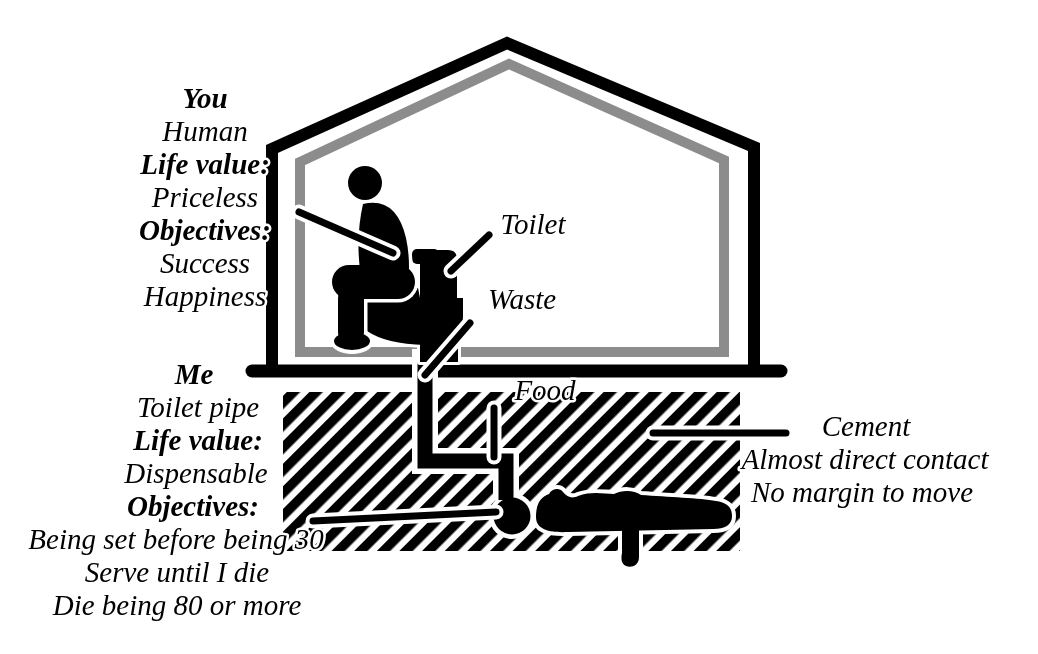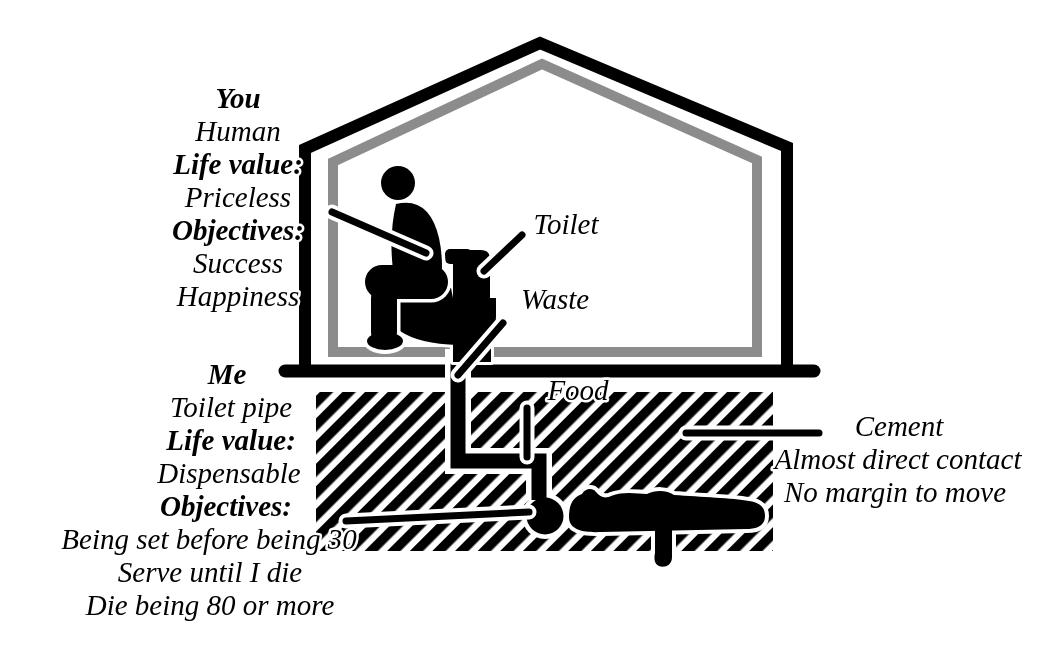--- a/index.html
+++ b/index.html
@@ -1,17 +1,17 @@
 <!DOCTYPE html>
 <html><head>
 <meta charset="utf-8">
 <style>
   html,body{margin:0;padding:0;background:#fff;}
   body{width:1038px;height:654px;position:relative;overflow:hidden;}
-  .stage{position:absolute;inset:0;margin-left:33px;}
+  .stage{position:absolute;inset:0;}
   svg{position:absolute;left:0;top:0;}
   .lbl{
     font-family:"Liberation Serif","DejaVu Serif",serif;
     font-style:italic;
     font-size:29px;
     fill:#000;
     stroke:#fff;
     stroke-width:5px;
     paint-order:stroke;
     stroke-linejoin:round;

